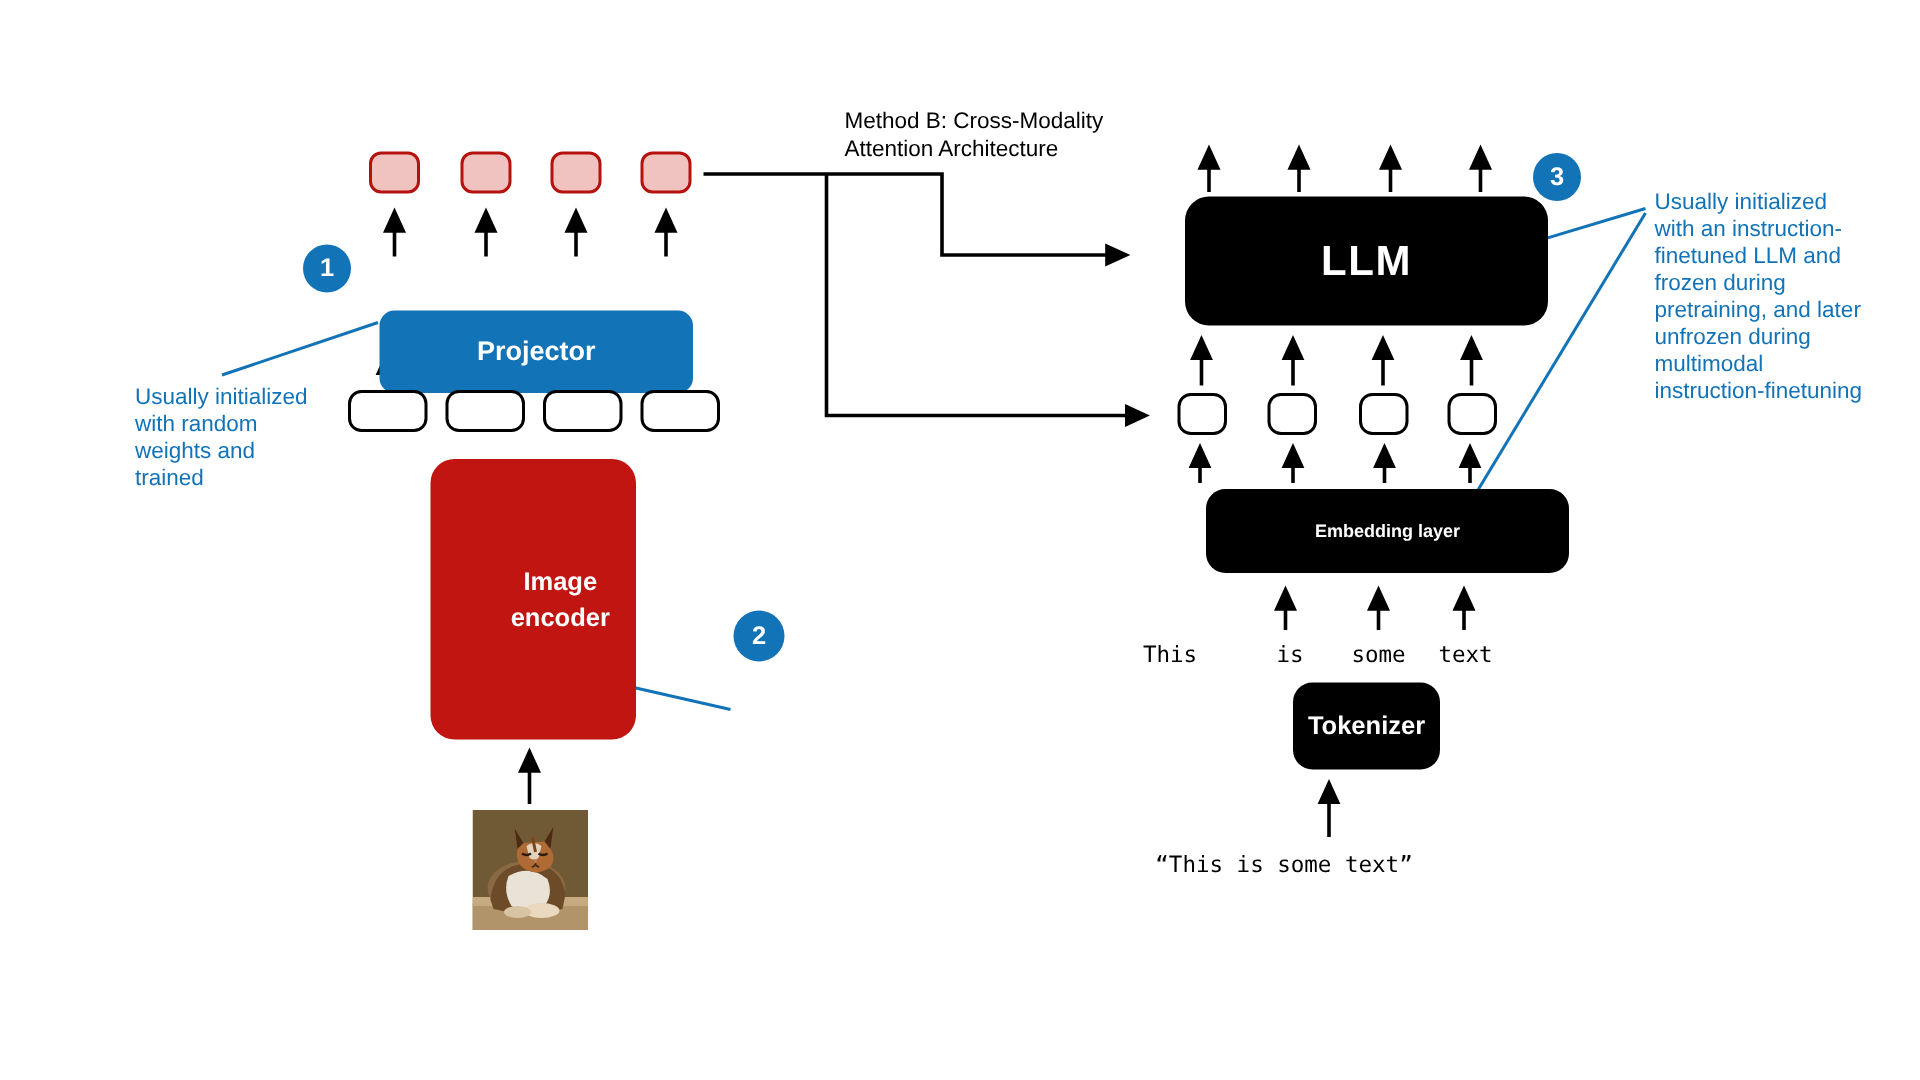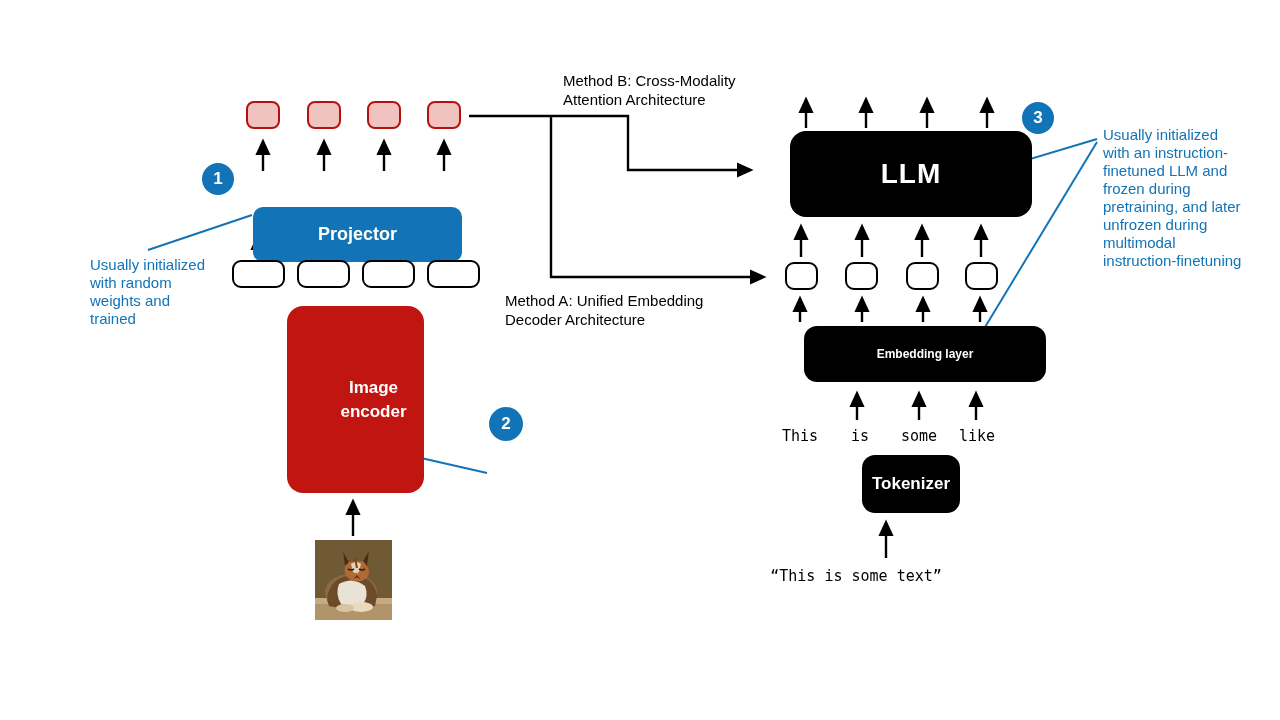--- a/index.html
+++ b/index.html
@@ -171,22 +171,20 @@
     <span>2</span>
   </div>
 
   <div class="note" style="left:90px;top:256px;width:150px;">Usually initialized
 with random
 weights and
 trained</div>
 
   <div class="method" style="left:563px;top:71px;">Method B: Cross-Modality
 Attention Architecture</div>
-  <div class="method" style="left:505px;top:291px;">Method A: Unified Embedding
-Decoder Architecture</div>
 
   <div class="node black-box" style="left:765px;top:131px;width:242px;height:86px;border-radius:16px;font-size:28px;letter-spacing:1px;">
     <span>LLM</span>
   </div>
 
   <div class="badge" style="left:1022px;top:102px;width:32px;height:32px;">
     <span>3</span>
   </div>
   <div class="note" style="left:1103px;top:126px;width:170px;">Usually initialized
 with an instruction-
@@ -199,24 +197,24 @@
 
   <div class="wtoken" style="left:785px;top:262px;width:33px;height:28px;"></div>
   <div class="wtoken" style="left:845px;top:262px;width:33px;height:28px;"></div>
   <div class="wtoken" style="left:906px;top:262px;width:33px;height:28px;"></div>
   <div class="wtoken" style="left:965px;top:262px;width:33px;height:28px;"></div>
 
   <div class="node black-box" style="left:779px;top:326px;width:242px;height:56px;border-radius:13px;font-size:12px;">
     <span>Embedding layer</span>
   </div>
 
-  <span class="mono word" style="left:800px;top:427px;">This</span>
+  <span class="mono word" style="left:780px;top:427px;">This</span>
   <span class="mono word" style="left:860px;top:427px;">is</span>
   <span class="mono word" style="left:919px;top:427px;">some</span>
-  <span class="mono word" style="left:977px;top:427px;">like</span>
+  <span class="mono word" style="left:977px;top:427px;">text</span>
 
   <div class="node black-box" style="left:837px;top:455px;width:98px;height:58px;border-radius:13px;font-size:17px;">
     <span>Tokenizer</span>
   </div>
 
   <span class="mono word" style="left:856px;top:567px;text-align:center;">“This is some text”</span>
 
 </div>
 
 </body></html>

